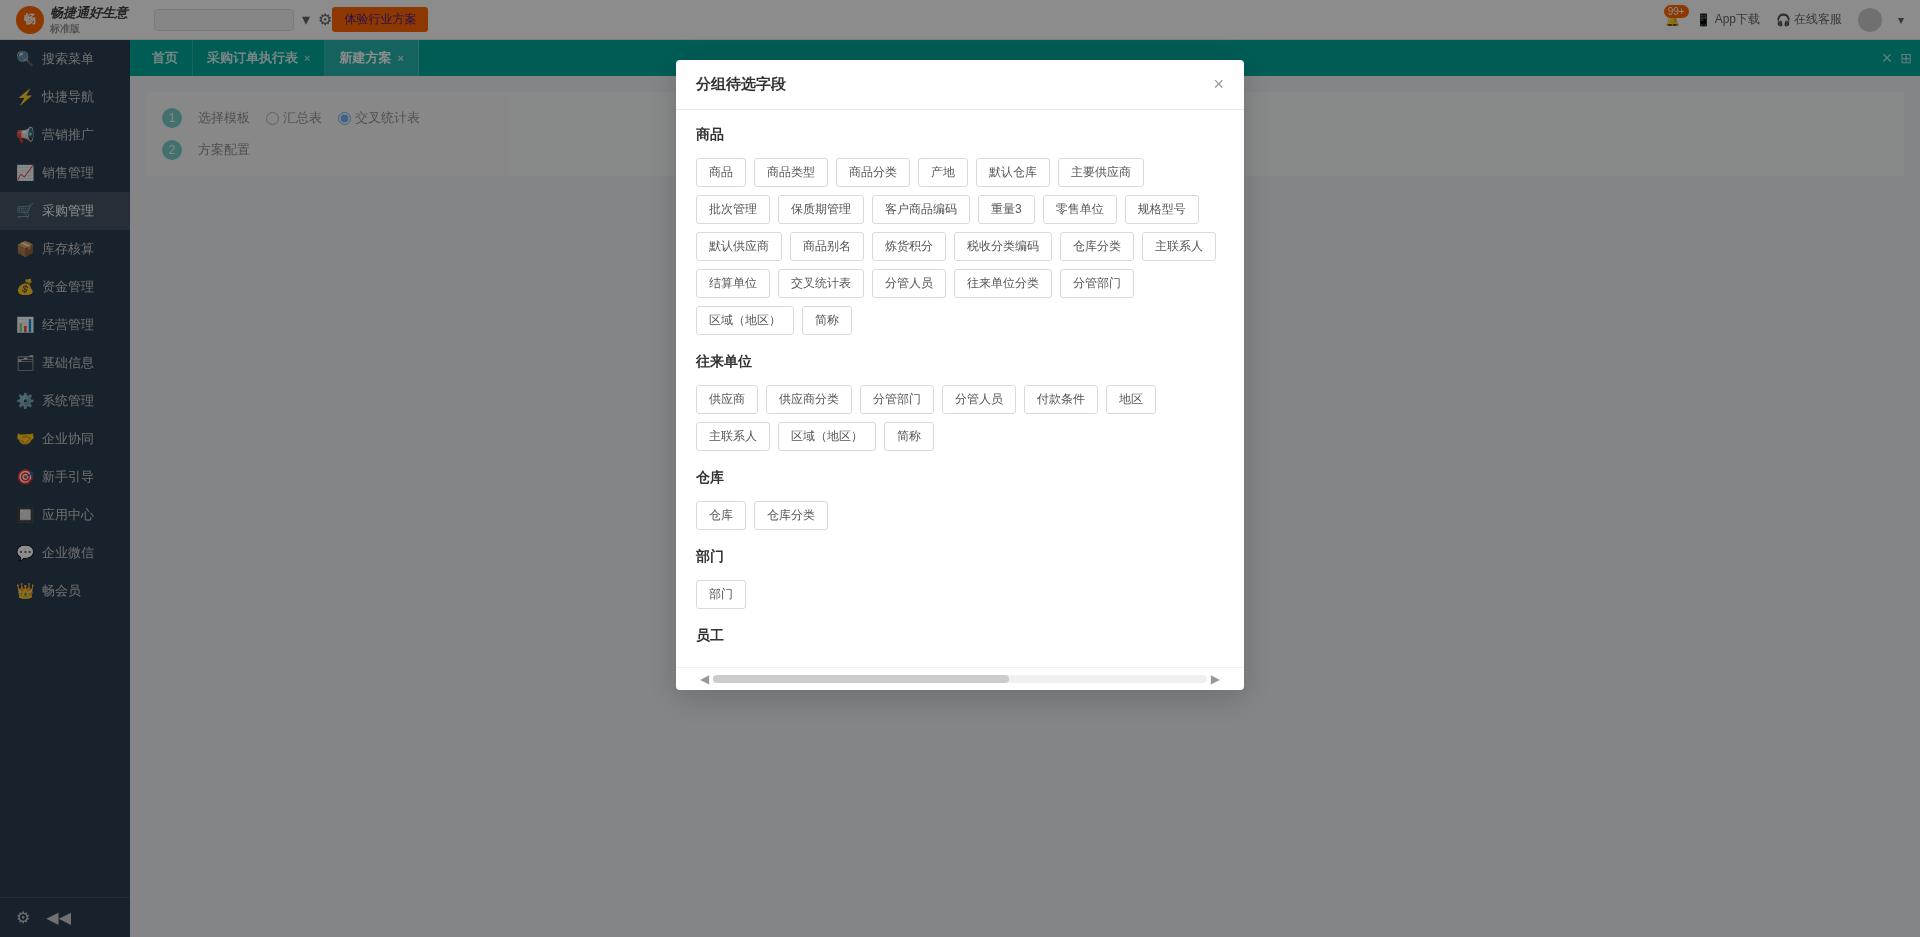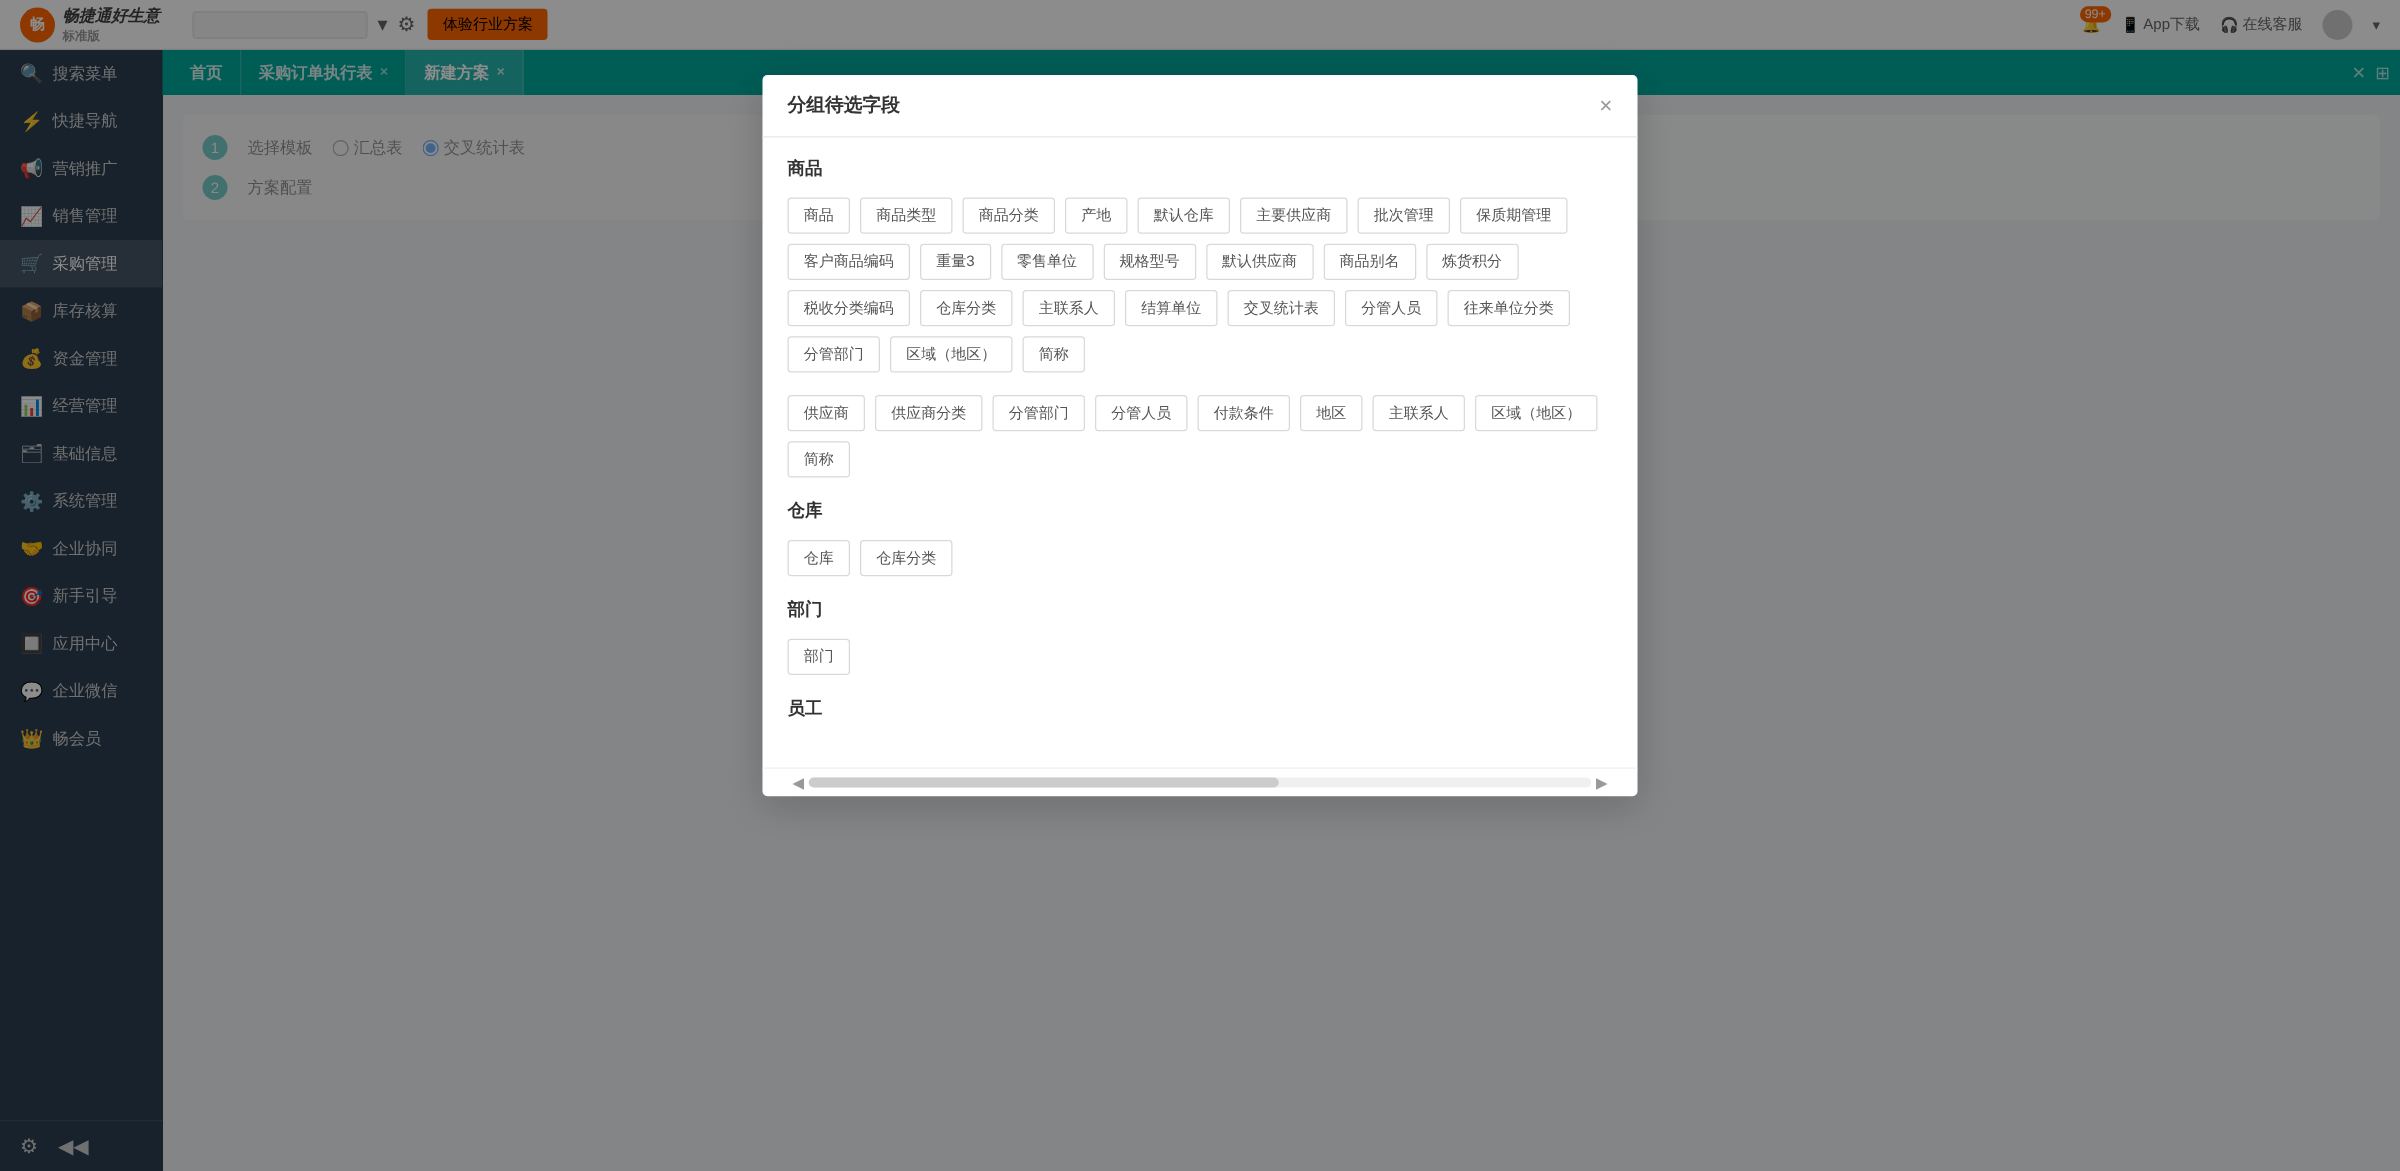--- a/index.html
+++ b/index.html
@@ -28,22 +28,22 @@
       display: flex; align-items: center; margin-left: 8px;
     }
     .header-search input {
       border: 1px solid #ddd; border-radius: 3px; padding: 3px 8px;
       font-size: 12px; width: 140px; color: #999;
     }
     .gear-btn {
       background: none; border: none; cursor: pointer; color: #666; margin-left: 8px; font-size: 16px;
     }
     .trial-btn {
-      background: #f60; color: #000000; border: none; border-radius: 3px;
-      padding: 4px 12px; font-size: 12px; cursor: pointer; margin-left: 10px;
+      background: #f60; color: #4c1d95; border: none; border-radius: 3px;
+      padding: 4px 12px; font-size: 12px; cursor: pointer; margin-left: 0;
     }
     .header-right {
       margin-left: auto; display: flex; align-items: center; gap: 16px; font-size: 12px; color: #666;
     }
     .badge-wrap { position: relative; }
     .badge {
       position: absolute; top: -8px; right: -8px;
       background: #f60; color: #fff; border-radius: 8px;
       font-size: 10px; padding: 1px 4px; min-width: 16px; text-align: center;
     }
@@ -96,21 +96,21 @@
     .overlay {
       position: fixed; top: 0; left: 0; right: 0; bottom: 0;
       background: rgba(0,0,0,0.45); z-index: 200;
       display: flex; align-items: flex-start; justify-content: center;
       padding-top: 60px;
     }
 
     
     .modal {
       background: #fff; border-radius: 4px;
-      width: 700px; max-height: 630px;
+      width: 568px; max-height: 630px;
       display: flex; flex-direction: column;
       box-shadow: 0 8px 32px rgba(0,0,0,0.18);
     }
     .modal-header {
       display: flex; align-items: center; justify-content: space-between;
       padding: 14px 20px; border-bottom: 1px solid #e8e8e8;
       flex-shrink: 0;
     }
     .modal-title { font-size: 15px; font-weight: bold; color: #333; }
     .modal-close { cursor: pointer; color: #999; font-size: 18px; }
@@ -339,20 +339,21 @@
             <div class="field-tag">结算单位</div>
             <div class="field-tag">交叉统计表</div>
             <div class="field-tag">分管人员</div>
             <div class="field-tag">往来单位分类</div>
             <div class="field-tag">分管部门</div>
             <div class="field-tag">区域（地区）</div>
             <div class="field-tag">简称</div>
           </div>
         </div>
         <div class="field-group">
+          <div class="field-group-title">往来单位</div>
           <div class="field-tags">
             <div class="field-tag">供应商</div>
             <div class="field-tag">供应商分类</div>
             <div class="field-tag">分管部门</div>
             <div class="field-tag">分管人员</div>
             <div class="field-tag">付款条件</div>
             <div class="field-tag">地区</div>
             <div class="field-tag">主联系人</div>
             <div class="field-tag">区域（地区）</div>
             <div class="field-tag">简称</div>

